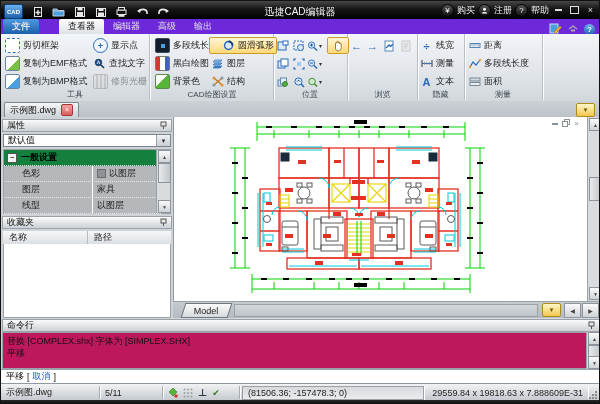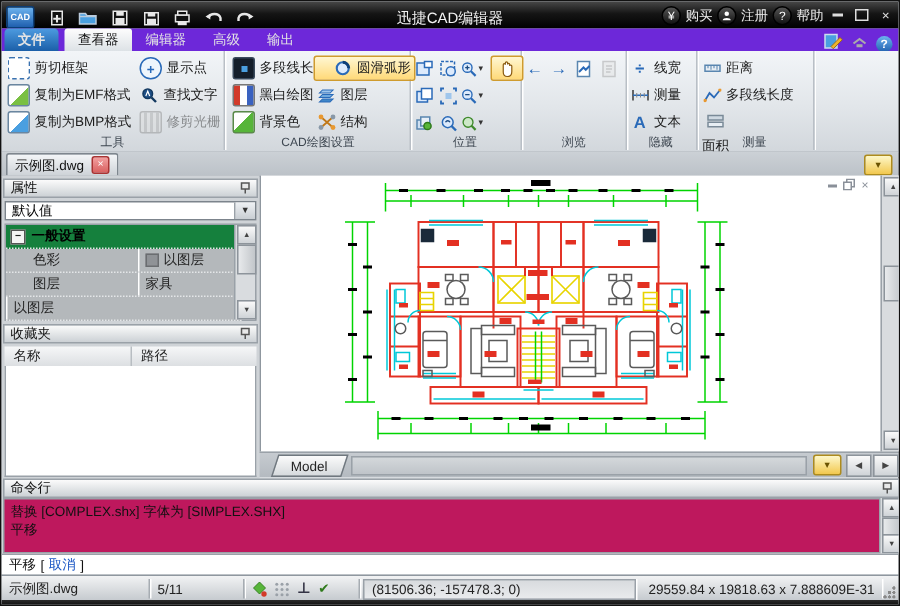--- a/index.html
+++ b/index.html
@@ -180,21 +180,21 @@
         </div>
       <div class="winbtn">
           <span class="maxbox"></span>
         </div>
       <div class="winbtn">×</div>
     </div>
   </div>
 
   <div class="abs menubar">
     <div class="mtab mtab-file">文件</div>
-    <div class="mtab mtab-active" style="margin-left:4px;">查看器</div>
+    <div class="mtab mtab-active" style="margin-left:20px;">查看器</div>
     <div class="mtab">编辑器</div>
     <div class="mtab">高级</div>
     <div class="mtab">输出</div>
   </div>
   <div class="mb-right">
     <span>
       <svg width="13" height="11" viewBox="0 0 13 11">
           <rect x="1" y="1" width="8" height="9" fill="#4a9fe0" stroke="#cde"></rect>
           <path d="M5 9l6-6 1.5 1.5-6 6z" fill="#f0b429" stroke="#996b10" stroke-width=".6"></path>
         </svg>
@@ -416,21 +416,21 @@
       <div class="rbtn" style="left:4px;top:22px;">
         <span class="ic">
           <svg width="12" height="10" viewBox="0 0 12 10">
               <path d="M1 8l3-5 3 3 4-5" fill="none" stroke="#2a6ab8" stroke-width="1.2"></path>
               <circle cx="1" cy="8" r="1.2" fill="#e89830"></circle>
               <circle cx="11" cy="1" r="1.2" fill="#e89830"></circle>
             </svg>
         </span>
         <span class="lbl">多段线长度</span>
       </div>
-      <div class="rbtn" style="left:4px;top:40px;flex-direction:column;">
+      <div class="rbtn" style="left:4px;top:40px;">
         <span class="ic">
           <svg width="12" height="10" viewBox="0 0 12 10">
               <rect x="1" y="1" width="10" height="3" fill="#cfd9e2" stroke="#7a8a98"></rect>
               <rect x="1" y="5.5" width="10" height="3" fill="#e8eef4" stroke="#7a8a98"></rect>
             </svg>
         </span>
         <span class="lbl">面积</span>
       </div>
       <div class="glabel">测量</div>
     </div>
@@ -471,20 +471,21 @@
             <span>以图层</span>
           </span>
       </div>
       <div class="prow" style="top:32px;">
         <span class="nm">图层</span>
         <span class="vl">
             <span>家具</span>
           </span>
       </div>
       <div class="prow" style="top:48px;">
+        <span class="nm">线型</span>
         <span class="vl">
             <span>以图层</span>
           </span>
       </div>
 
       <div class="abs sb" style="right:0;top:0;width:13px;height:63px;">
         <span class="ar" style="top:0;">▲</span>
         <span class="th" style="top:13px;height:18px;"></span>
         <span class="ar" style="bottom:0;">▼</span>
       </div>

